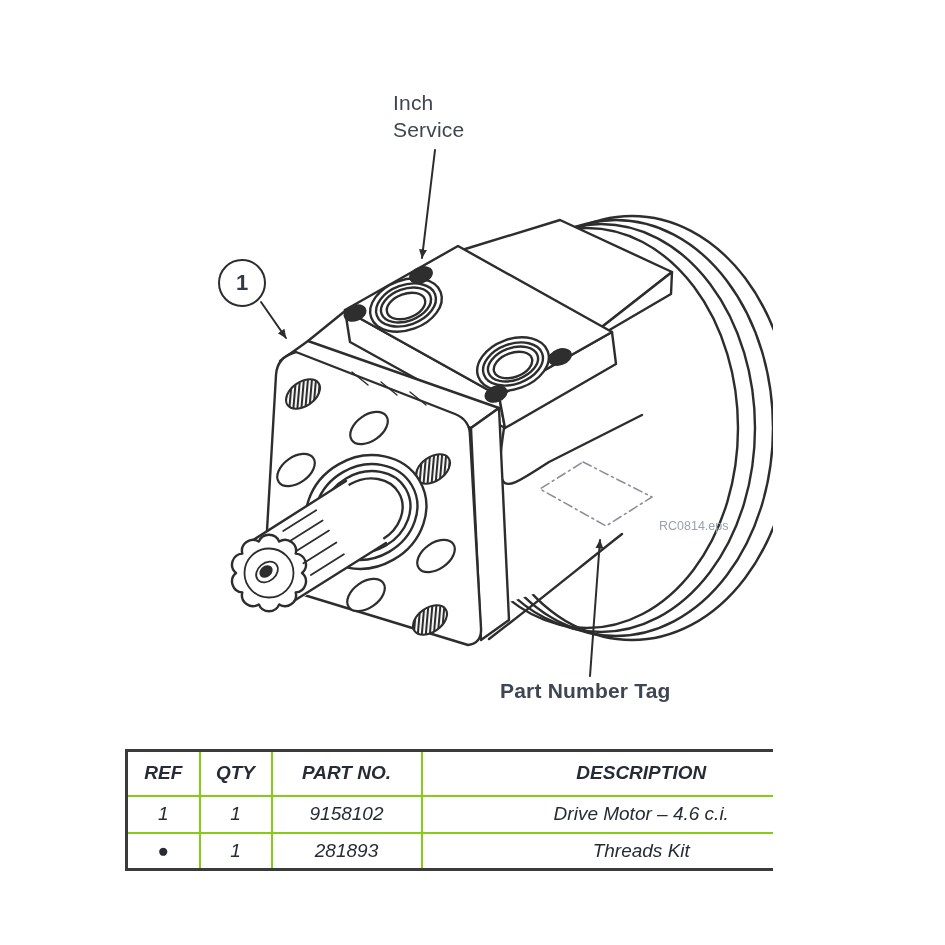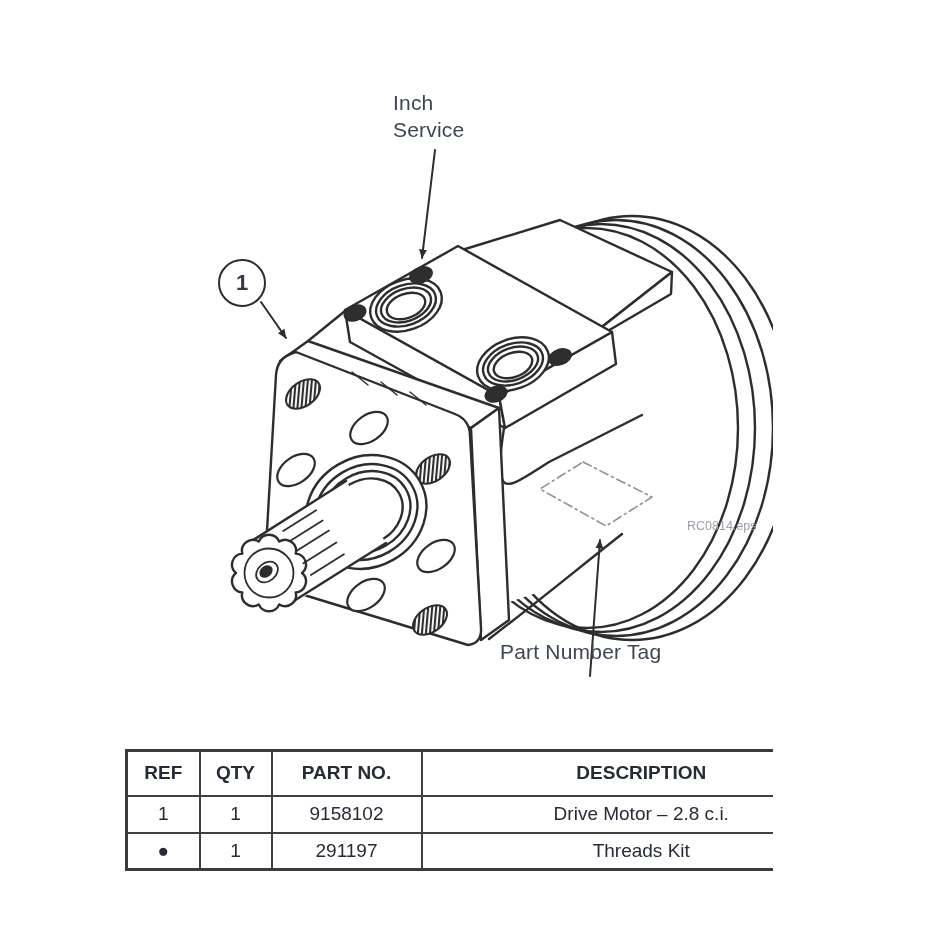--- a/index.html
+++ b/index.html
@@ -6,37 +6,37 @@
   .page {
     position:relative; width:773px; height:945px; background:#ffffff;
     font-family:"Liberation Sans", sans-serif; overflow:hidden;
   }
   .diagram-svg { position:absolute; left:0; top:0; }
 
   .label {
     position:absolute; color:#3e4553; font-size:21px; line-height:27px;
     letter-spacing:0.2px; white-space:nowrap;
   }
-  .label-file { position:absolute; color:#99a1ad; font-size:12.5px; white-space:nowrap;margin-left:28px; }
+  .label-file { position:absolute; color:#99a1ad; font-size:12.5px; white-space:nowrap; }
 
   .balloon {
     position:absolute; left:218px; top:259px; width:44px; height:44px;
     border:2.5px solid #2d2d2d; border-radius:50%;
     display:flex; align-items:center; justify-content:center;
     font-size:22px; font-weight:bold; color:#323948; background:#fff;
   }
 
   table.parts {
     position:absolute; left:125px; top:749px; width:735px;
     border-collapse:collapse; table-layout:fixed;
     border:3px solid #3b3b3b; color:#262b36;
   }
   table.parts th, table.parts td {
-    border:2px solid #404040; font-size:19px; text-align:center;
-    padding:0; overflow:hidden;
+    border:2px solid #84cc16; font-size:19px; text-align:center;
+    padding:0; overflow:hidden;font-style:italic;
   }
   table.parts thead tr { height:45px; }
   table.parts tbody tr { height:37px; }
   table.parts th { font-weight:bold; }
   td.desc, th.desc-h { }
   td.desc { text-align:left; padding-left:10px; }
   td.ref-bullet { font-size:17px; }
 </style>
 </head>
 <body>
@@ -163,21 +163,21 @@
 
   <div class="label" style="left:393px; top:89px;">
     <div>Inch</div>
     <div>Service</div>
   </div>
 
   <div class="balloon">
     <span>1</span>
   </div>
 
-  <div class="label" style="left:500px; top:638px;">Part Number Tag</div>
+  <div class="label" style="left:500px; top:677px;font-weight:bold;">Part Number Tag</div>
 
   <div class="label-file" style="left:659px; top:519px;">RC0814.eps</div>
 
   <table class="parts">
     <colgroup>
       <col style="width:73px">
         <col style="width:72px">
         <col style="width:150px">
         <col style="width:440px">
     </colgroup>
@@ -187,24 +187,24 @@
         <th>QTY</th>
         <th>PART NO.</th>
         <th class="desc-h">DESCRIPTION</th>
       </tr>
     </thead>
     <tbody>
       <tr>
         <td>1</td>
         <td>1</td>
         <td>9158102</td>
-        <td class="desc">Drive Motor – 2.8 c.i.</td>
+        <td class="desc">Drive Motor – 4.6 c.i.</td>
       </tr>
       <tr>
         <td class="ref-bullet">●</td>
         <td>1</td>
-        <td>291197</td>
+        <td>281893</td>
         <td class="desc">Threads Kit</td>
       </tr>
     </tbody>
   </table>
 
 </div>
 
 </body></html>

